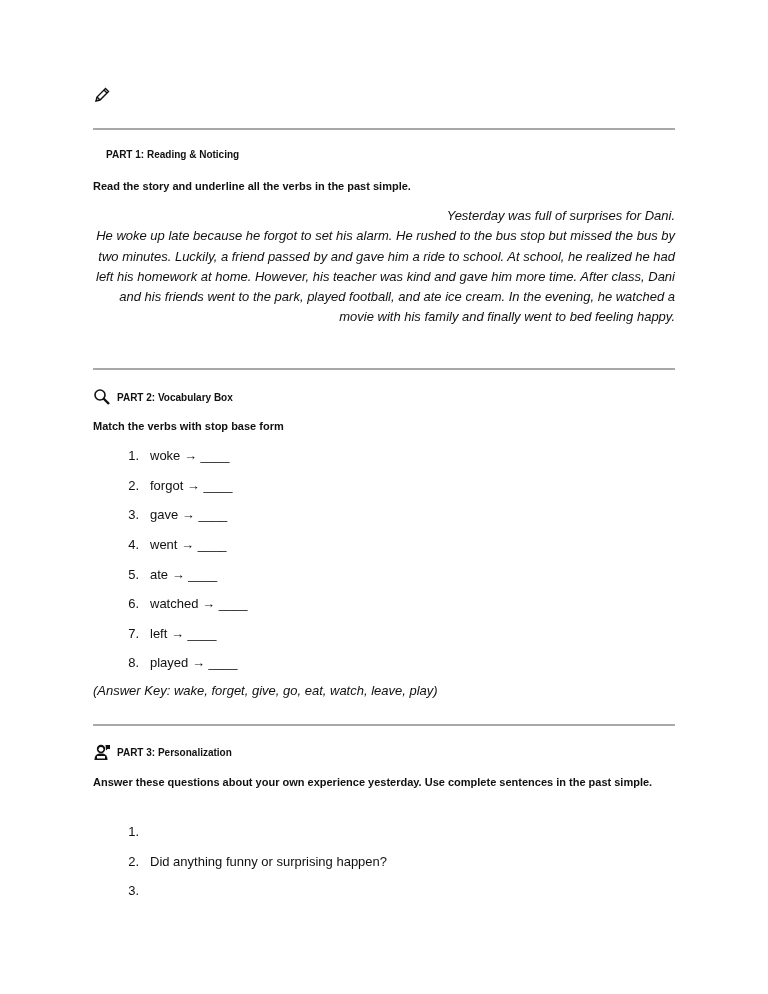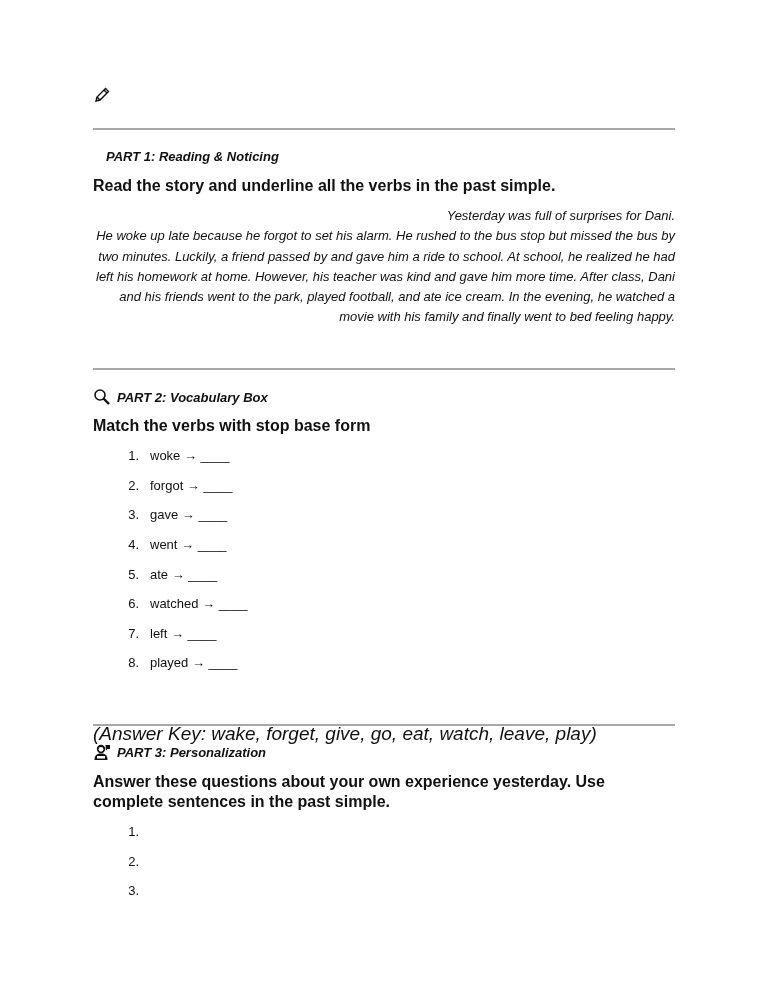--- a/index.html
+++ b/index.html
@@ -3,29 +3,29 @@
 <meta charset="utf-8">
 <style>
   html, body { margin: 0; padding: 0; background: #ffffff; }
   body { width: 768px; height: 994px; position: relative; overflow: hidden;
          font-family: "Liberation Sans", sans-serif; color: #111; }
   .page { position: absolute; left: 93px; top: 0; width: 582px; }
   .title { position: absolute; top: 86px; left: 0; font-size: 13.5px; font-weight: bold;
            display: flex; align-items: center; white-space: nowrap; }
   .icon { display: inline-block; width: 18px; height: 18px; margin-right: 6px; }
   .rule { position: absolute; left: 0; width: 582px; height: 2px; background: #a8a8a8; }
-  .h-part { position: absolute; font-size: 13px; font-weight: bold; display: flex; align-items: center; white-space: nowrap; font-style: italic; }
-  .instr { position: absolute; left: 0; font-size: 16px; font-weight: bold; line-height: 20px; width: 582px; }
+  .h-part { position: absolute; font-size: 10px; font-weight: bold; display: flex; align-items: center; white-space: nowrap; }
+  .instr { position: absolute; left: 0; font-size: 11px; font-weight: bold; line-height: 20px; width: 582px; }
   .story { position: absolute; left: 0; top: 206px; width: 582px; font-size: 13px; font-style: italic; line-height: 20.3px; }
   .story p { margin: 0; text-align: right; }
   ol.list { position: absolute; left: 0; margin: 0; padding: 0; list-style: none; font-size: 13px; }
   ol.list li { display: flex; height: 29.6px; align-items: center; }
   ol.list .num { width: 46px; text-align: right; padding-right: 0; display: inline-block; }
   ol.list .txt { margin-left: 11px; }
-  .answer { position: absolute; left: 0; top: 683px; font-size: 19px; font-style: italic; margin-top: 40px; }
+  .answer { position: absolute; left: 0; top: 683px; font-size: 13px; font-style: italic; }
 </style>
 </head>
 <body>
 
 <div class="page">
 
   <div class="title">
     <span class="icon">
       <svg width="18" height="18" viewBox="0 0 18 18">
           <g fill="none" stroke="#111" stroke-width="1.4">
@@ -118,19 +118,20 @@
     <span>PART 3: Personalization</span>
   </div>
   <div class="instr" style="top:772px">Answer these questions about your own experience yesterday. Use complete sentences in the past simple.</div>
 
   <ol class="list" style="top:817px">
     <li>
         <span class="num">1.</span>
       </li>
     <li>
         <span class="num">2.</span>
+        <span class="txt">Did anything funny or surprising happen?</span>
       </li>
     <li>
         <span class="num">3.</span>
       </li>
   </ol>
 
 </div>
 
 </body></html>

